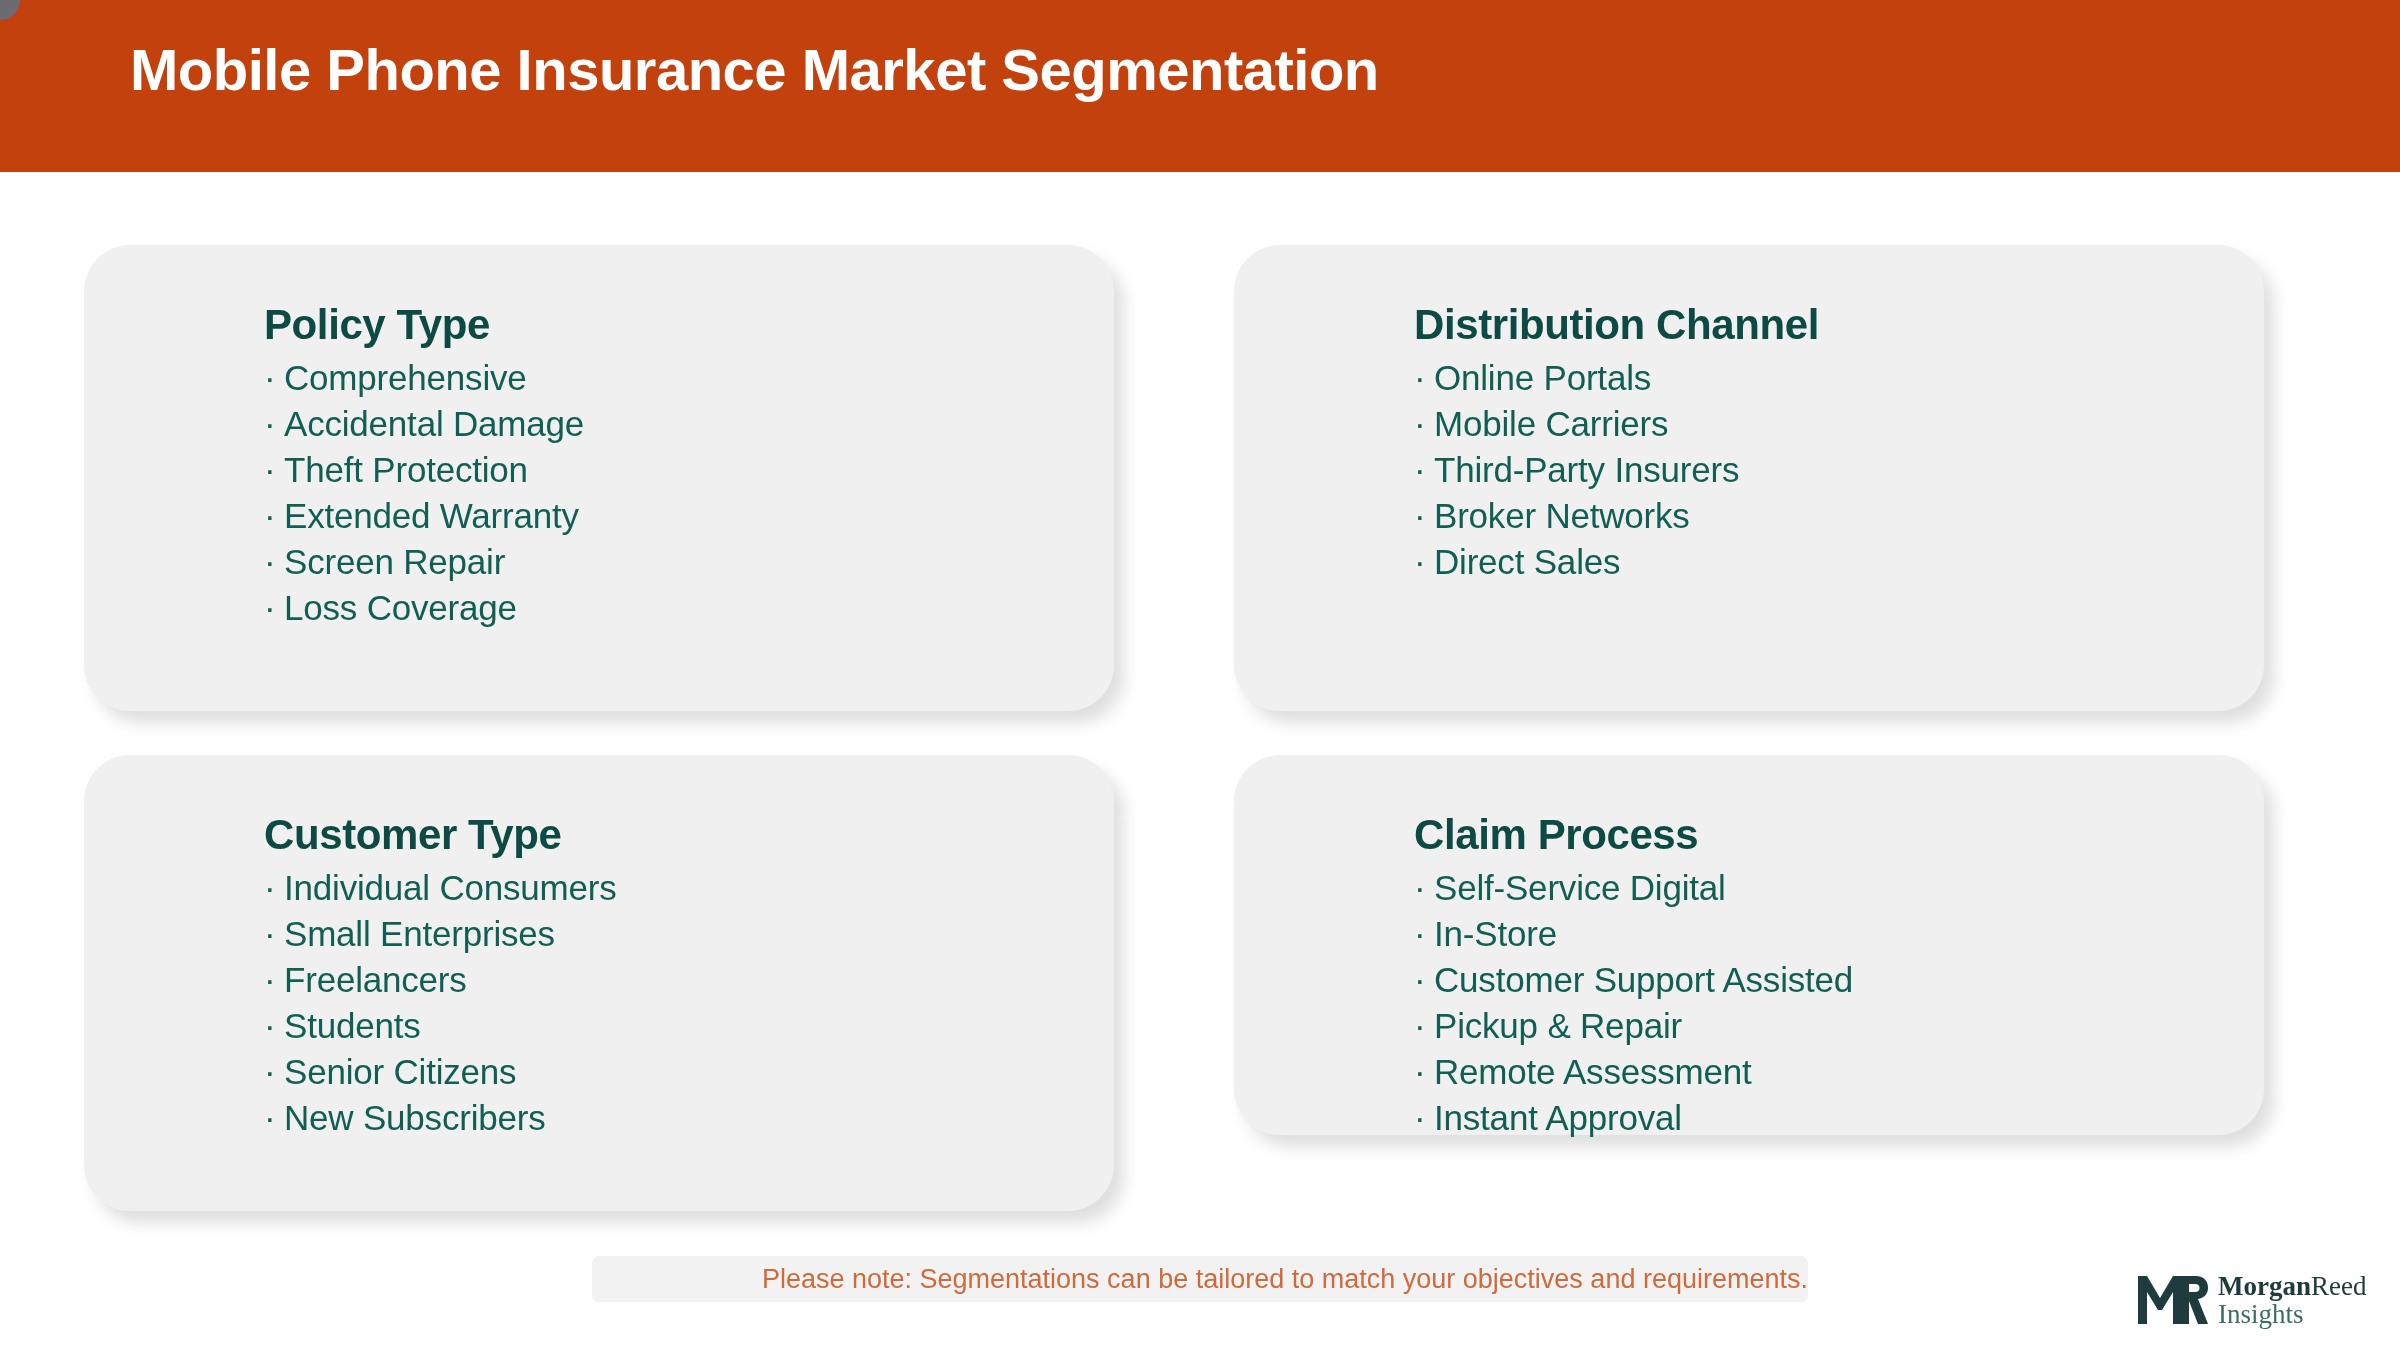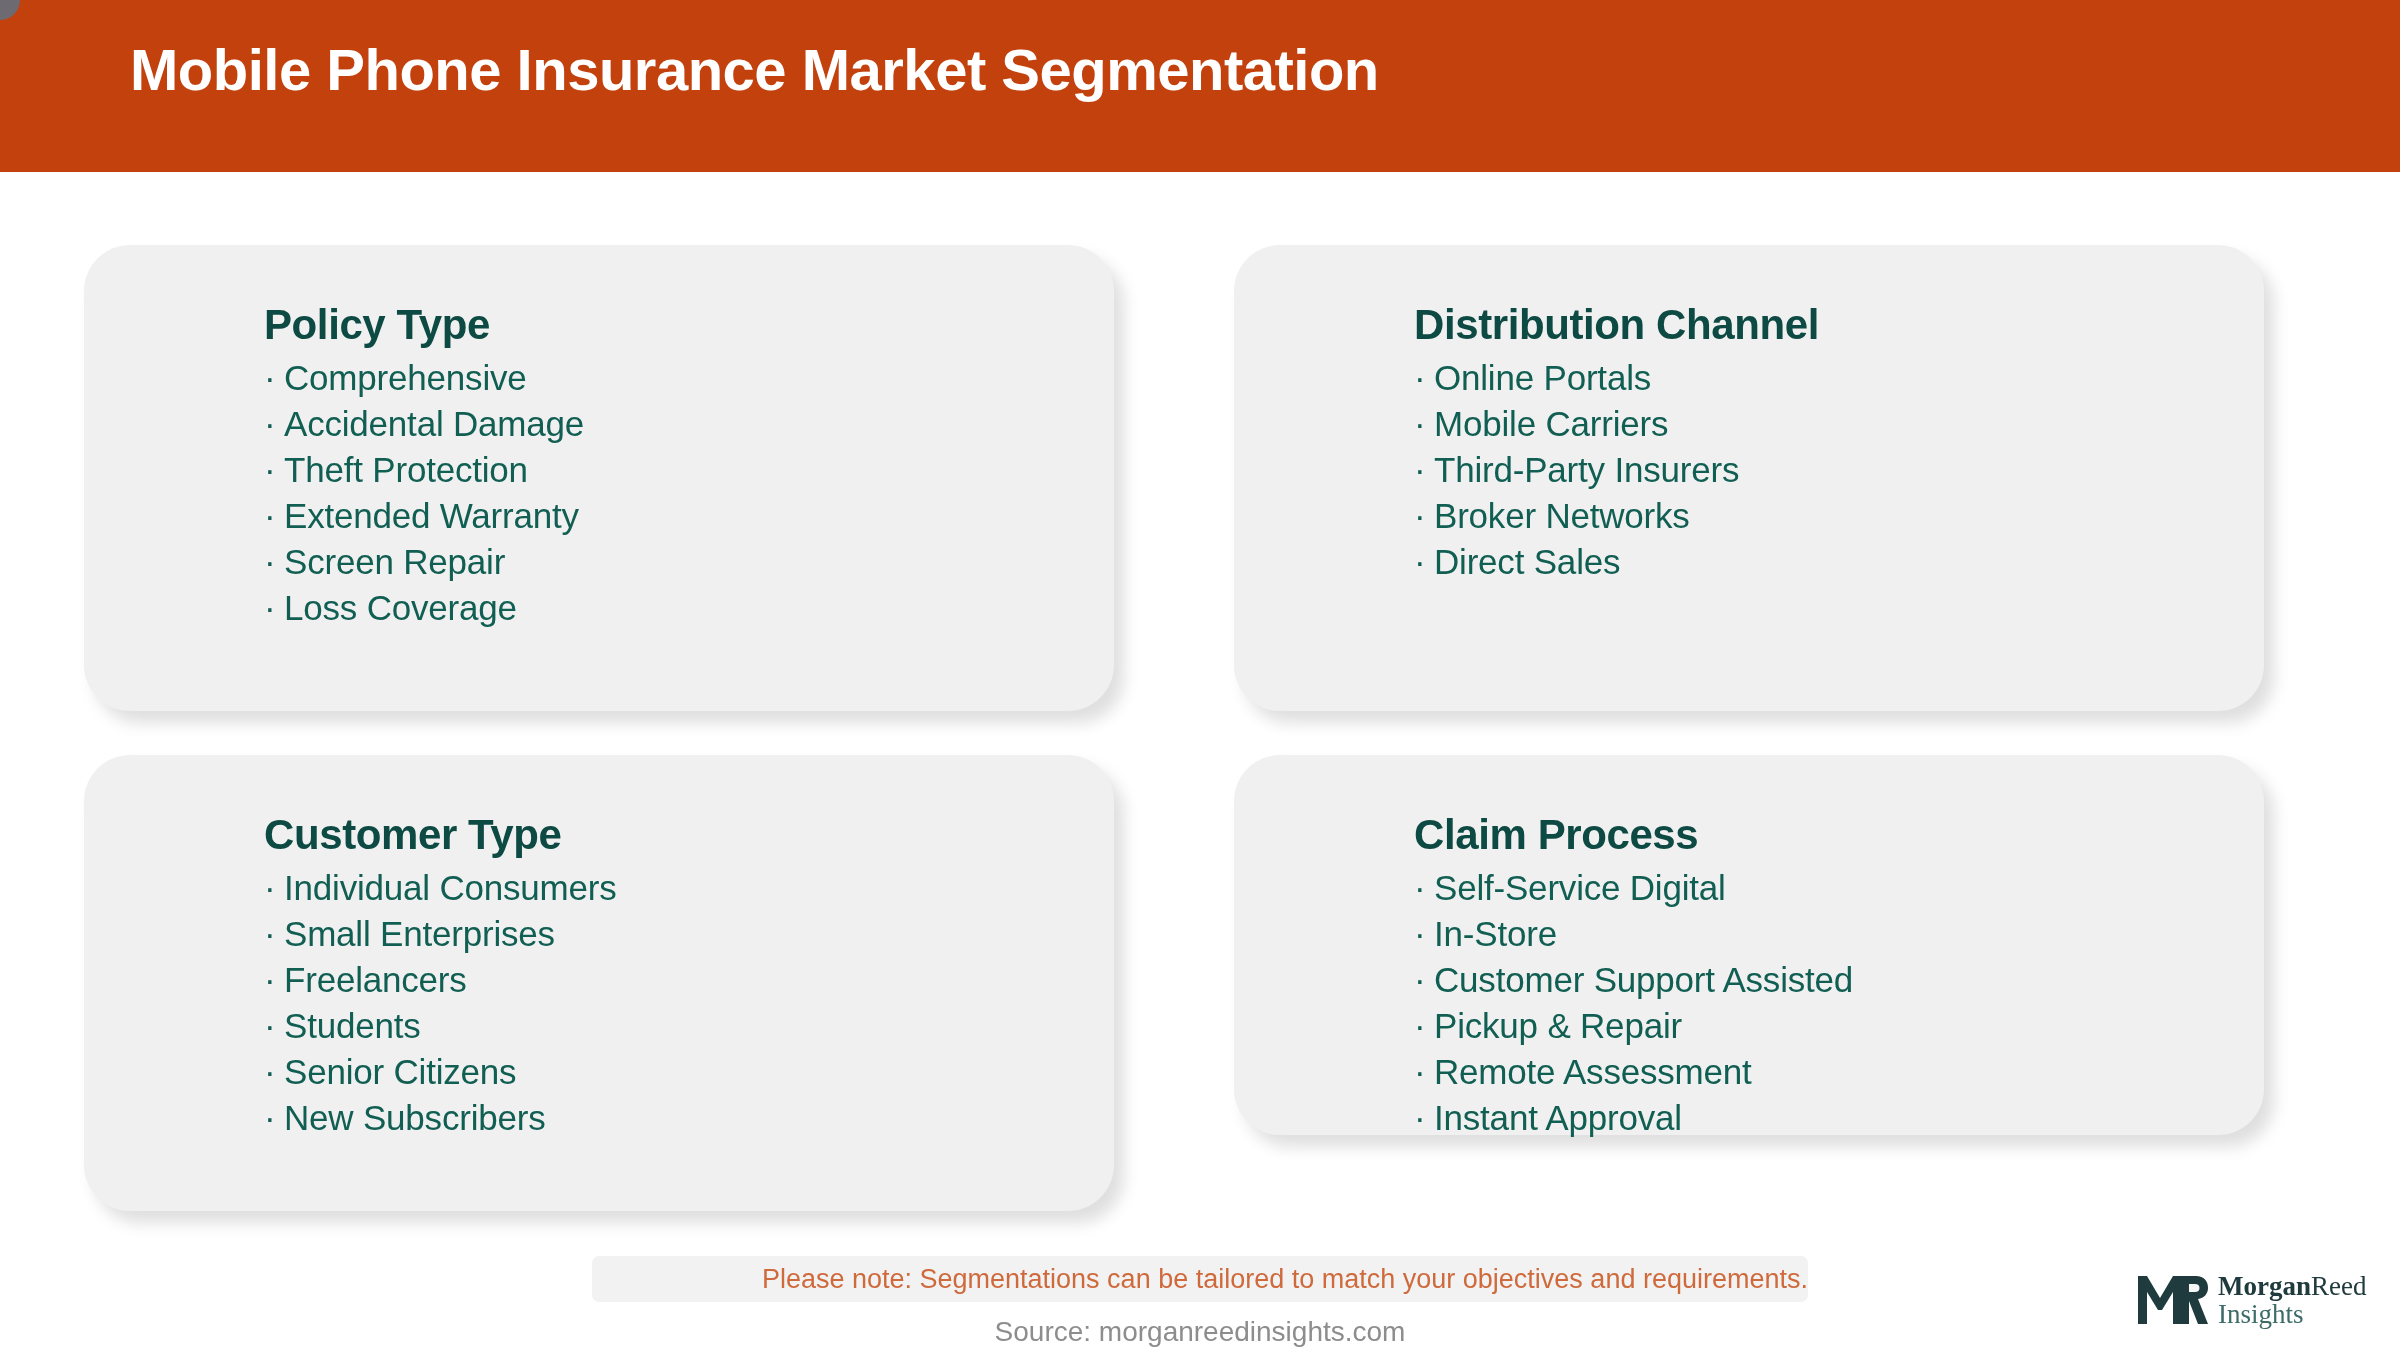--- a/index.html
+++ b/index.html
@@ -218,21 +218,20 @@
       <li><span class="bullet-mark">·</span><span>Instant Approval</span></li>
     </ul>
   </div>
 
 </div>
 
 <div id="footer-area">
   <div id="note-box">
     <span id="note-text">Please note: Segmentations can be tailored to match your objectives and requirements.</span>
   </div>
-  <div id="source-text">Source: morganreedinsights.com</div>
 </div>
 
 <div id="brand-logo">
   <svg id="logo-mark" viewBox="0 0 72 52">
     <path d="M2 50 L2 2 L11 2 L24 24 L37 2 L46 2 L46 50 L37 50 L37 18 L26 36 L22 36 L11 18 L11 50 Z" fill="#203b3d"></path>
     <path d="M44 2 L60 2 C68 2 72 7 72 14 C72 20 68 24 62 25 L72 50 L62 50 L53 27 L53 50 L44 50 Z" fill="#203b3d"></path>
     <path d="M53 10 L59 10 C62 10 63.5 11.5 63.5 14 C63.5 16.5 62 18 59 18 L53 18 Z" fill="#f7f7f7"></path>
   </svg>
   <div id="logo-wordmark">
     <div id="logo-line1"><span class="lw-bold">Morgan</span><span>Reed</span></div>

